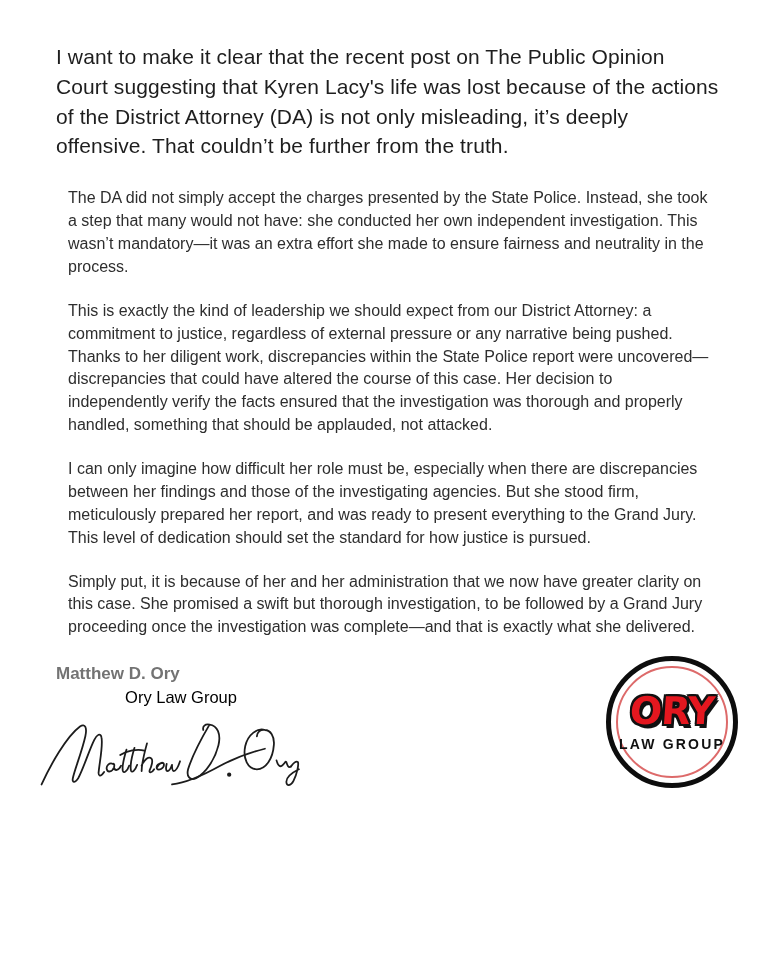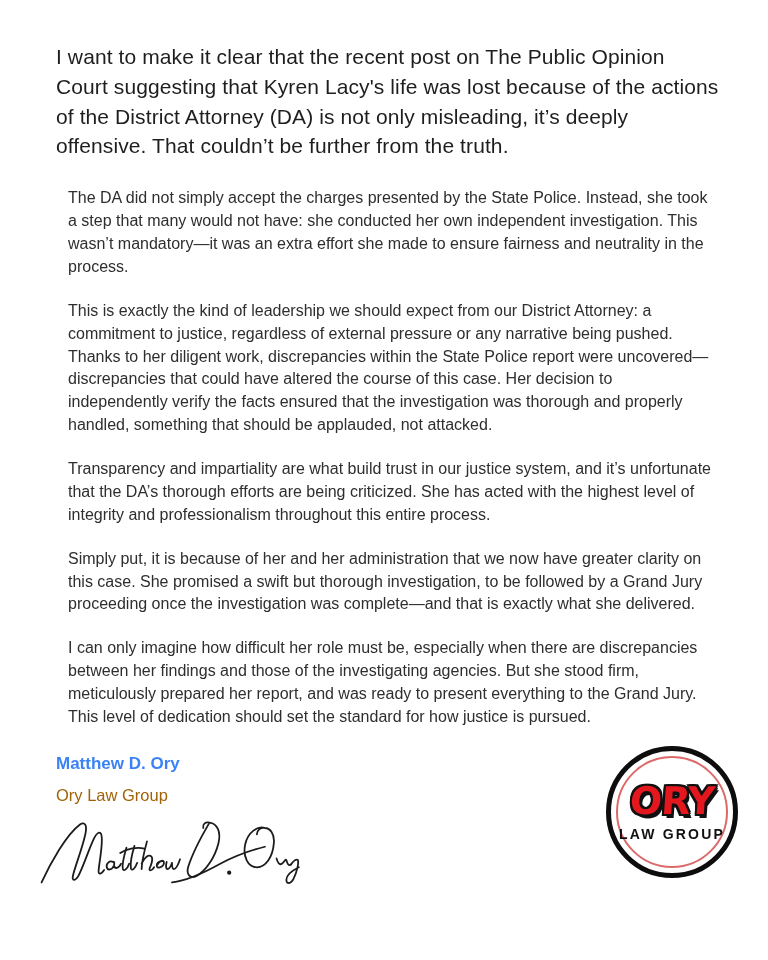--- a/index.html
+++ b/index.html
@@ -33,28 +33,29 @@
   }
   .footer {
     display: flex;
     justify-content: space-between;
     align-items: flex-start;
     margin-top: 8px;
   }
   .signer-name {
     font-size: 17px;
     font-weight: 700;
-    color: #3b82f6;
+    color: #737373;
     margin-top: 4px;
   }
   .signer-org {
     font-size: 16.5px;
     font-weight: 400;
-    color: #a16207;
-    margin-top: 12px;
+    color: #000000;
+    margin-top: 4px;
+    text-align: center;
   }
   .signature-svg {
     display: block;
     margin: 6px 0 0 -18px;
   }
   .logo {
     flex: 0 0 auto;
     width: 132px;
     height: 132px;
     margin: -4px -16px 0 0;
@@ -104,23 +105,22 @@
 </style>
 </head>
 <body>
 
 <div class="page">
 
   <p class="headline">I want to make it clear that the recent post on The Public Opinion Court suggesting that Kyren Lacy's life was lost because of the actions of the District Attorney (DA) is not only misleading, it’s deeply offensive. That couldn’t be further from the truth.</p>
 
   <p class="para">The DA did not simply accept the charges presented by the State Police. Instead, she took a step that many would not have: she conducted her own independent investigation. This wasn’t mandatory—it was an extra effort she made to ensure fairness and neutrality in the process.</p>
   <p class="para">This is exactly the kind of leadership we should expect from our District Attorney: a commitment to justice, regardless of external pressure or any narrative being pushed. Thanks to her diligent work, discrepancies within the State Police report were uncovered—discrepancies that could have altered the course of this case. Her decision to independently verify the facts ensured that the investigation was thorough and properly handled, something that should be applauded, not attacked.</p>
-  <p class="para">Transparency and impartiality are what build trust in our justice system, and it’s unfortunate that the DA’s thorough efforts are being criticized. She has acted with the highest level of integrity and professionalism throughout this entire process.</p>
+  <p class="para">I can only imagine how difficult her role must be, especially when there are discrepancies between her findings and those of the investigating agencies. But she stood firm, meticulously prepared her report, and was ready to present everything to the Grand Jury. This level of dedication should set the standard for how justice is pursued.</p>
   <p class="para">Simply put, it is because of her and her administration that we now have greater clarity on this case. She promised a swift but thorough investigation, to be followed by a Grand Jury proceeding once the investigation was complete—and that is exactly what she delivered.</p>
-  <p class="para">I can only imagine how difficult her role must be, especially when there are discrepancies between her findings and those of the investigating agencies. But she stood firm, meticulously prepared her report, and was ready to present everything to the Grand Jury. This level of dedication should set the standard for how justice is pursued.</p>
 
   <div class="footer">
 
     <div class="signer">
       <div class="signer-name">Matthew D. Ory</div>
       <div class="signer-org">Ory Law Group</div>
 
       <svg class="signature-svg" width="268" height="84" viewBox="0 0 300 94" aria-label="Matthew D. Ory signature">
 
         <path class="sig-stroke" d="M 4,80 C 14,58 32,26 47,15 C 53,11 55,17 53,26 C 49,44 41,63 39,73 C 38,78 41,79 45,73 C 51,62 57,42 63,30 C 66,24 70,22 71,27 C 73,35 69,55 68,65 C 67,71 70,72 74,66"></path>

